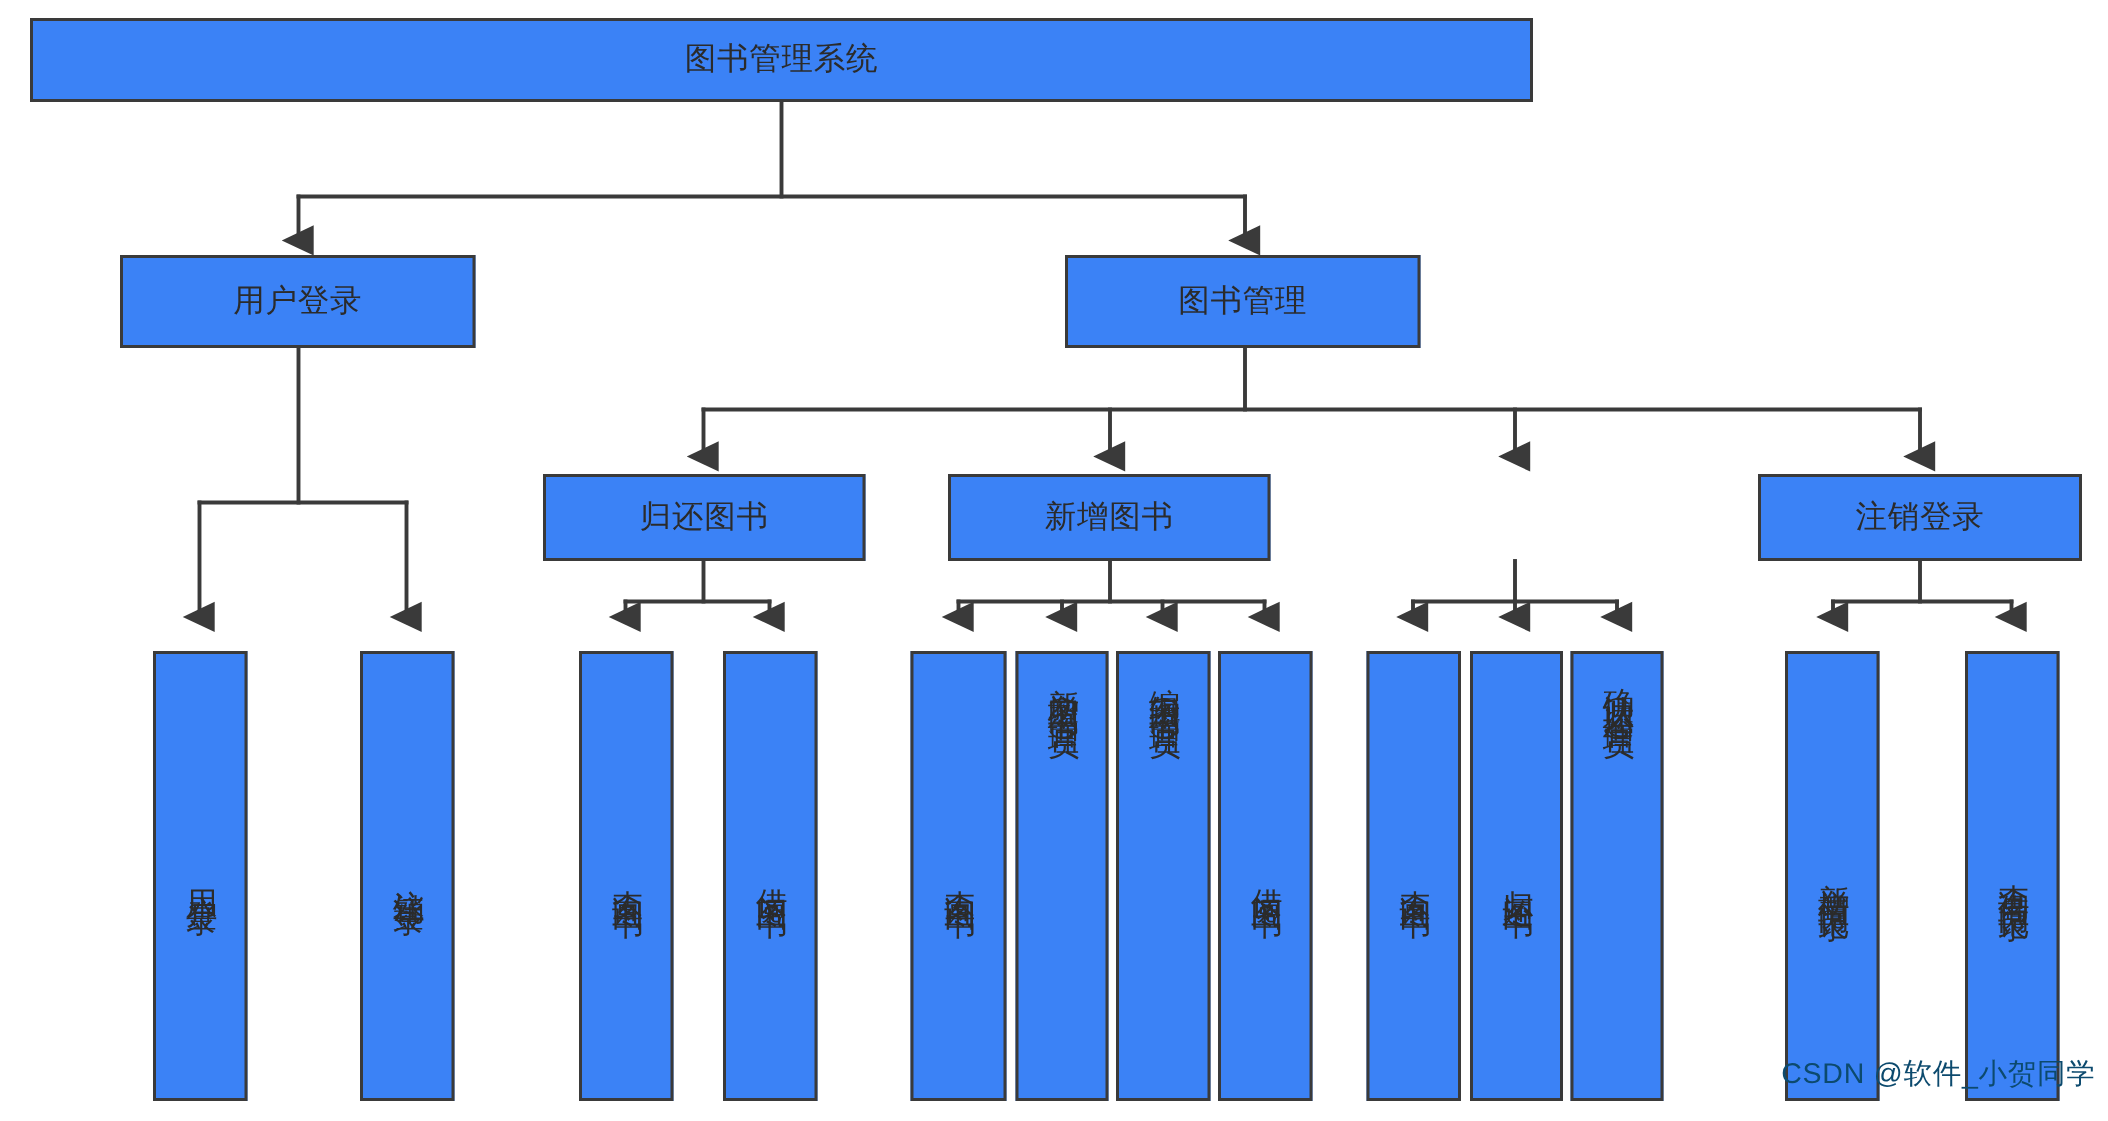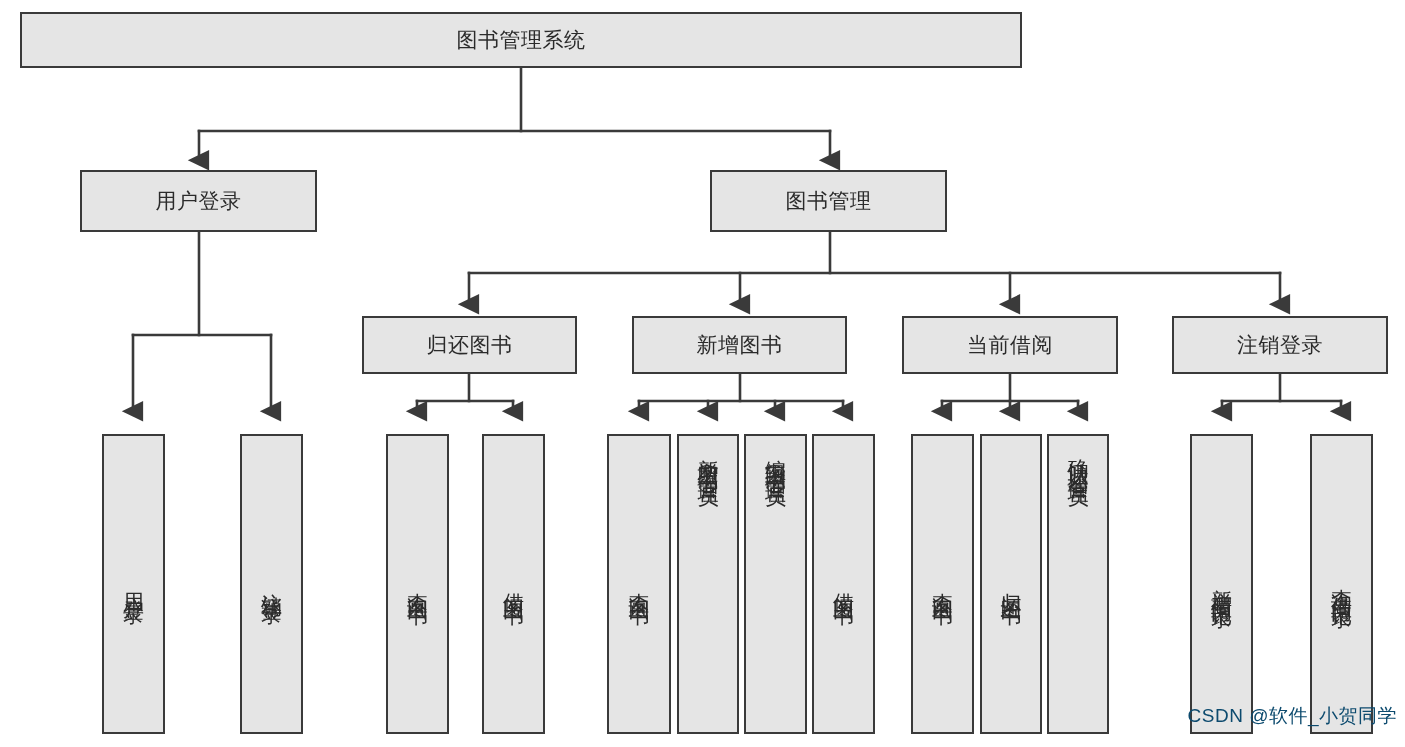--- a/index.html
+++ b/index.html
@@ -20,21 +20,21 @@
   #diagram-svg {
     position: absolute;
     left: 0;
     top: 0;
     width: 1405px;
     height: 747px;
   }
   .node-box {
     position: absolute;
     box-sizing: border-box;
-    background: #e5e5e5;
+    background: #3b82f6;
     border: 2.5px solid #3a3a3a;
     display: flex;
     align-items: center;
     justify-content: center;
     z-index: 3;
   }
   .node-box.root-node {
     border-width: 2.5px;
   }
   .node-label {
@@ -153,23 +153,20 @@
   <div class="node-box" style="left:710px; top:170px; width:237px; height:62px;">
     <span class="node-label">图书管理</span>
   </div>
 
   <div class="node-box" style="left:362px; top:316px; width:215px; height:58px;">
     <span class="node-label">归还图书</span>
   </div>
   <div class="node-box" style="left:632px; top:316px; width:215px; height:58px;">
     <span class="node-label">新增图书</span>
   </div>
-  <div class="node-box" style="left:902px; top:316px; width:216px; height:58px;">
-    <span class="node-label">当前借阅</span>
-  </div>
   <div class="node-box" style="left:1172px; top:316px; width:216px; height:58px;">
     <span class="node-label">注销登录</span>
   </div>
 
   <div class="node-box leaf-node short-label" style="left:102px; top:434px; width:63px; height:300px;">
     <span class="node-label">用户登录</span>
   </div>
   <div class="node-box leaf-node short-label" style="left:240px; top:434px; width:63px; height:300px;">
     <span class="node-label">注销登录</span>
   </div>

